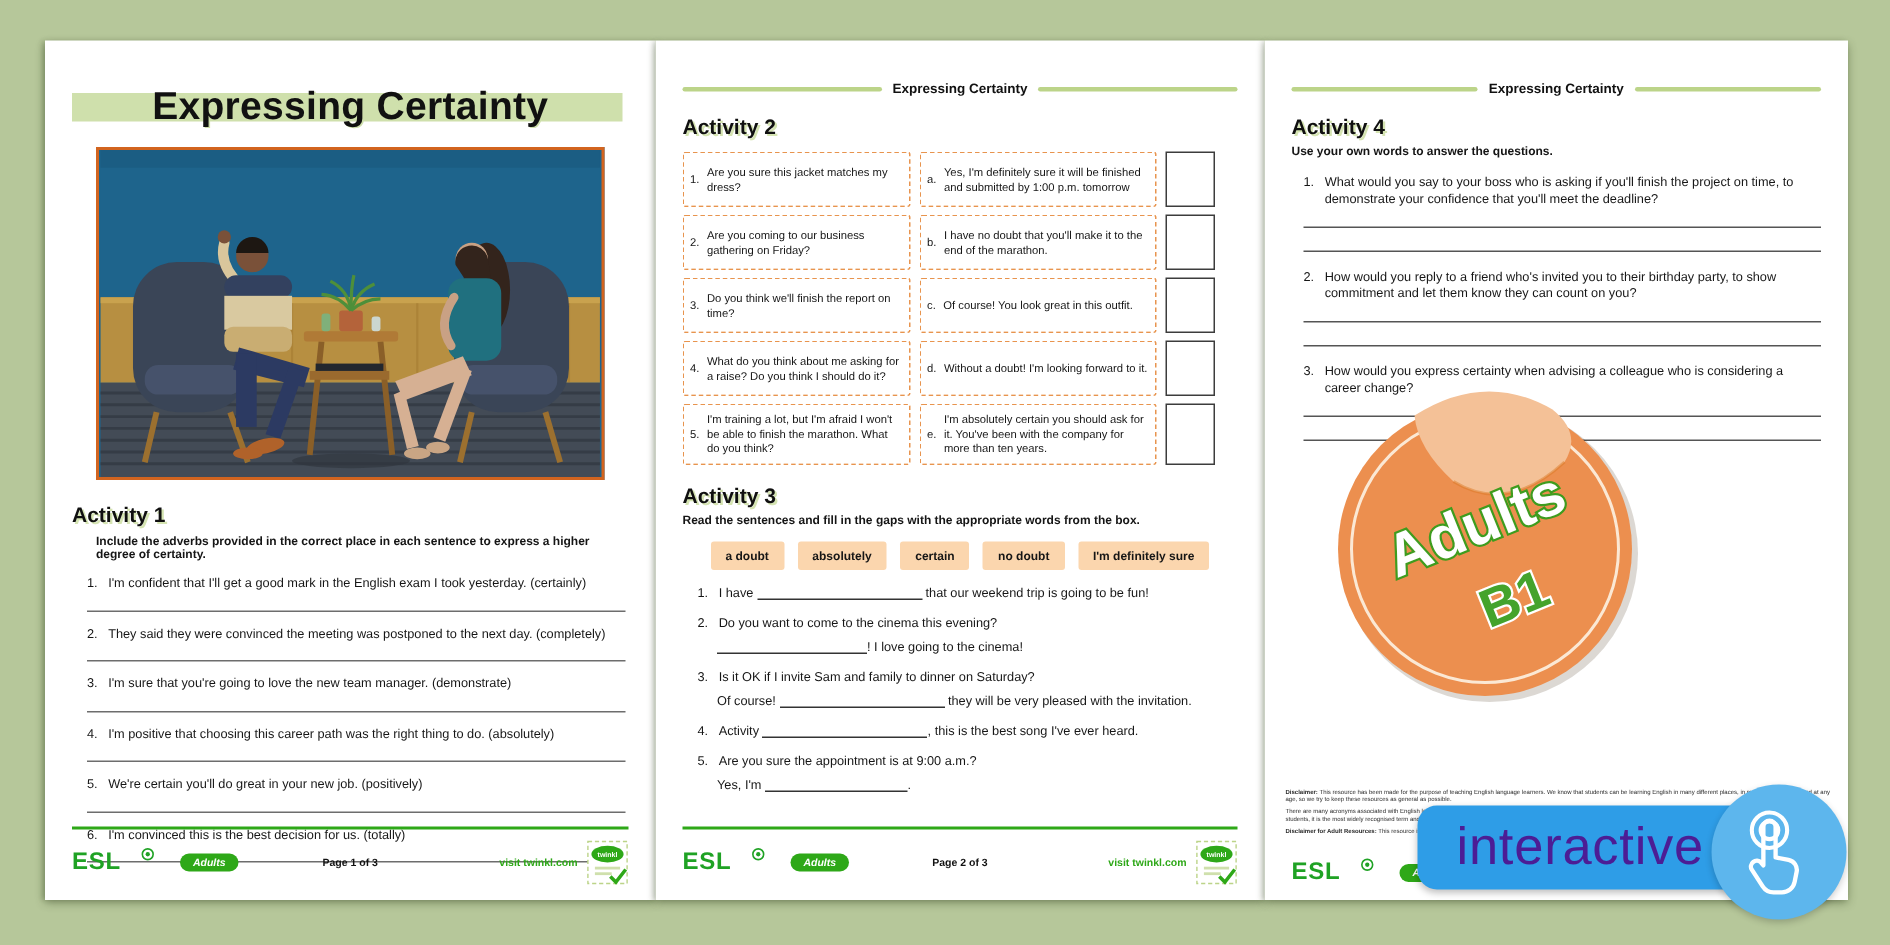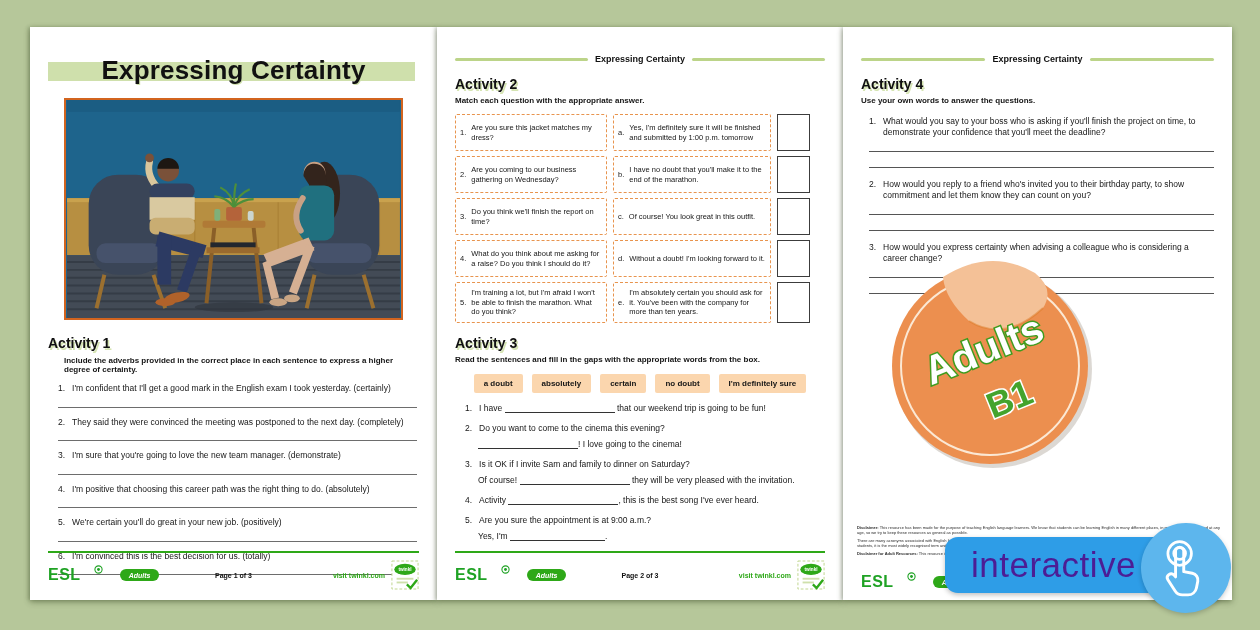--- a/index.html
+++ b/index.html
@@ -247,36 +247,35 @@
 </div>
 
 <div class="page" id="page2">
   <div class="pg-header">
     <div class="bar"></div>
     <div class="txt">Expressing Certainty</div>
     <div class="bar"></div>
   </div>
 
   <div class="act-head">Activity 2</div>
-  <div class="act-instr">Match each question with the appropriate answer.</div>
 
   <div class="match-grid">
     <div class="qbox">
         <span>1.</span>
         <span>Are you sure this jacket matches my dress?</span>
       </div>
     <div class="abox">
         <span>a.</span>
         <span>Yes, I'm definitely sure it will be finished and submitted by 1:00 p.m. tomorrow</span>
       </div>
     <div class="ansbox"></div>
 
     <div class="qbox">
         <span>2.</span>
-        <span>Are you coming to our business gathering on Wednesday?</span>
+        <span>Are you coming to our business gathering on Friday?</span>
       </div>
     <div class="abox">
         <span>b.</span>
         <span>I have no doubt that you'll make it to the end of the marathon.</span>
       </div>
     <div class="ansbox"></div>
 
     <div class="qbox">
         <span>3.</span>
         <span>Do you think we'll finish the report on time?</span>

